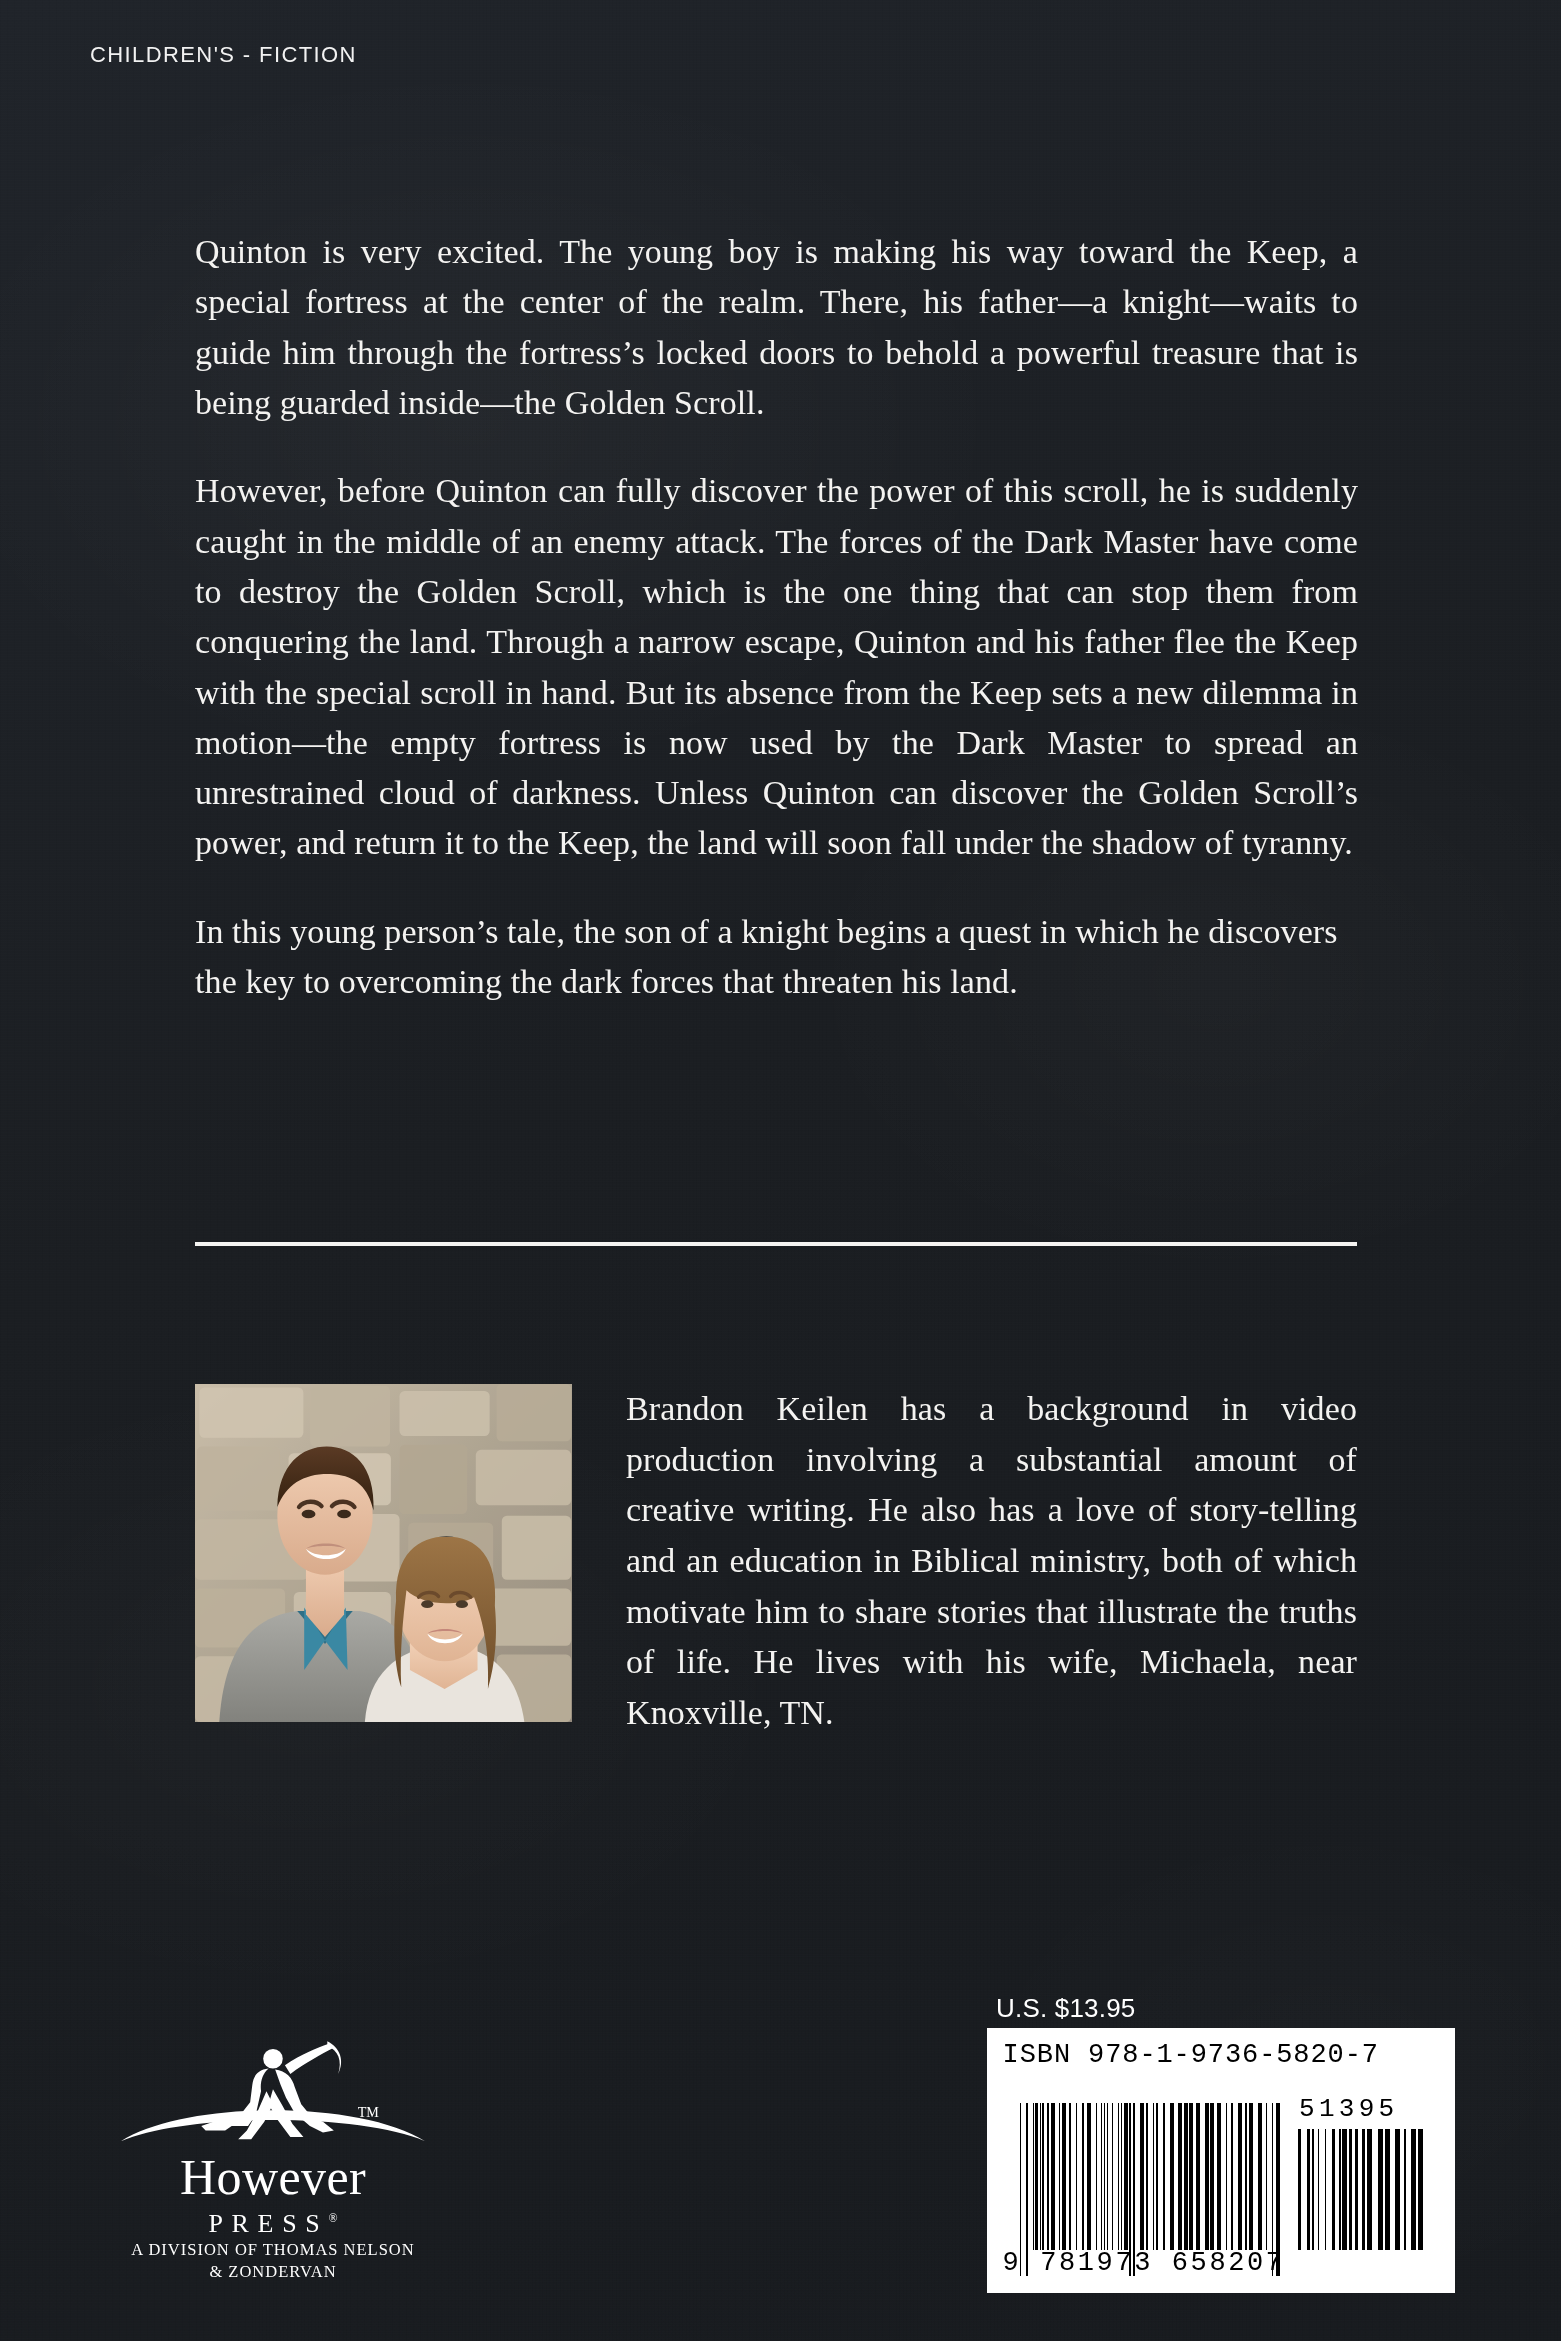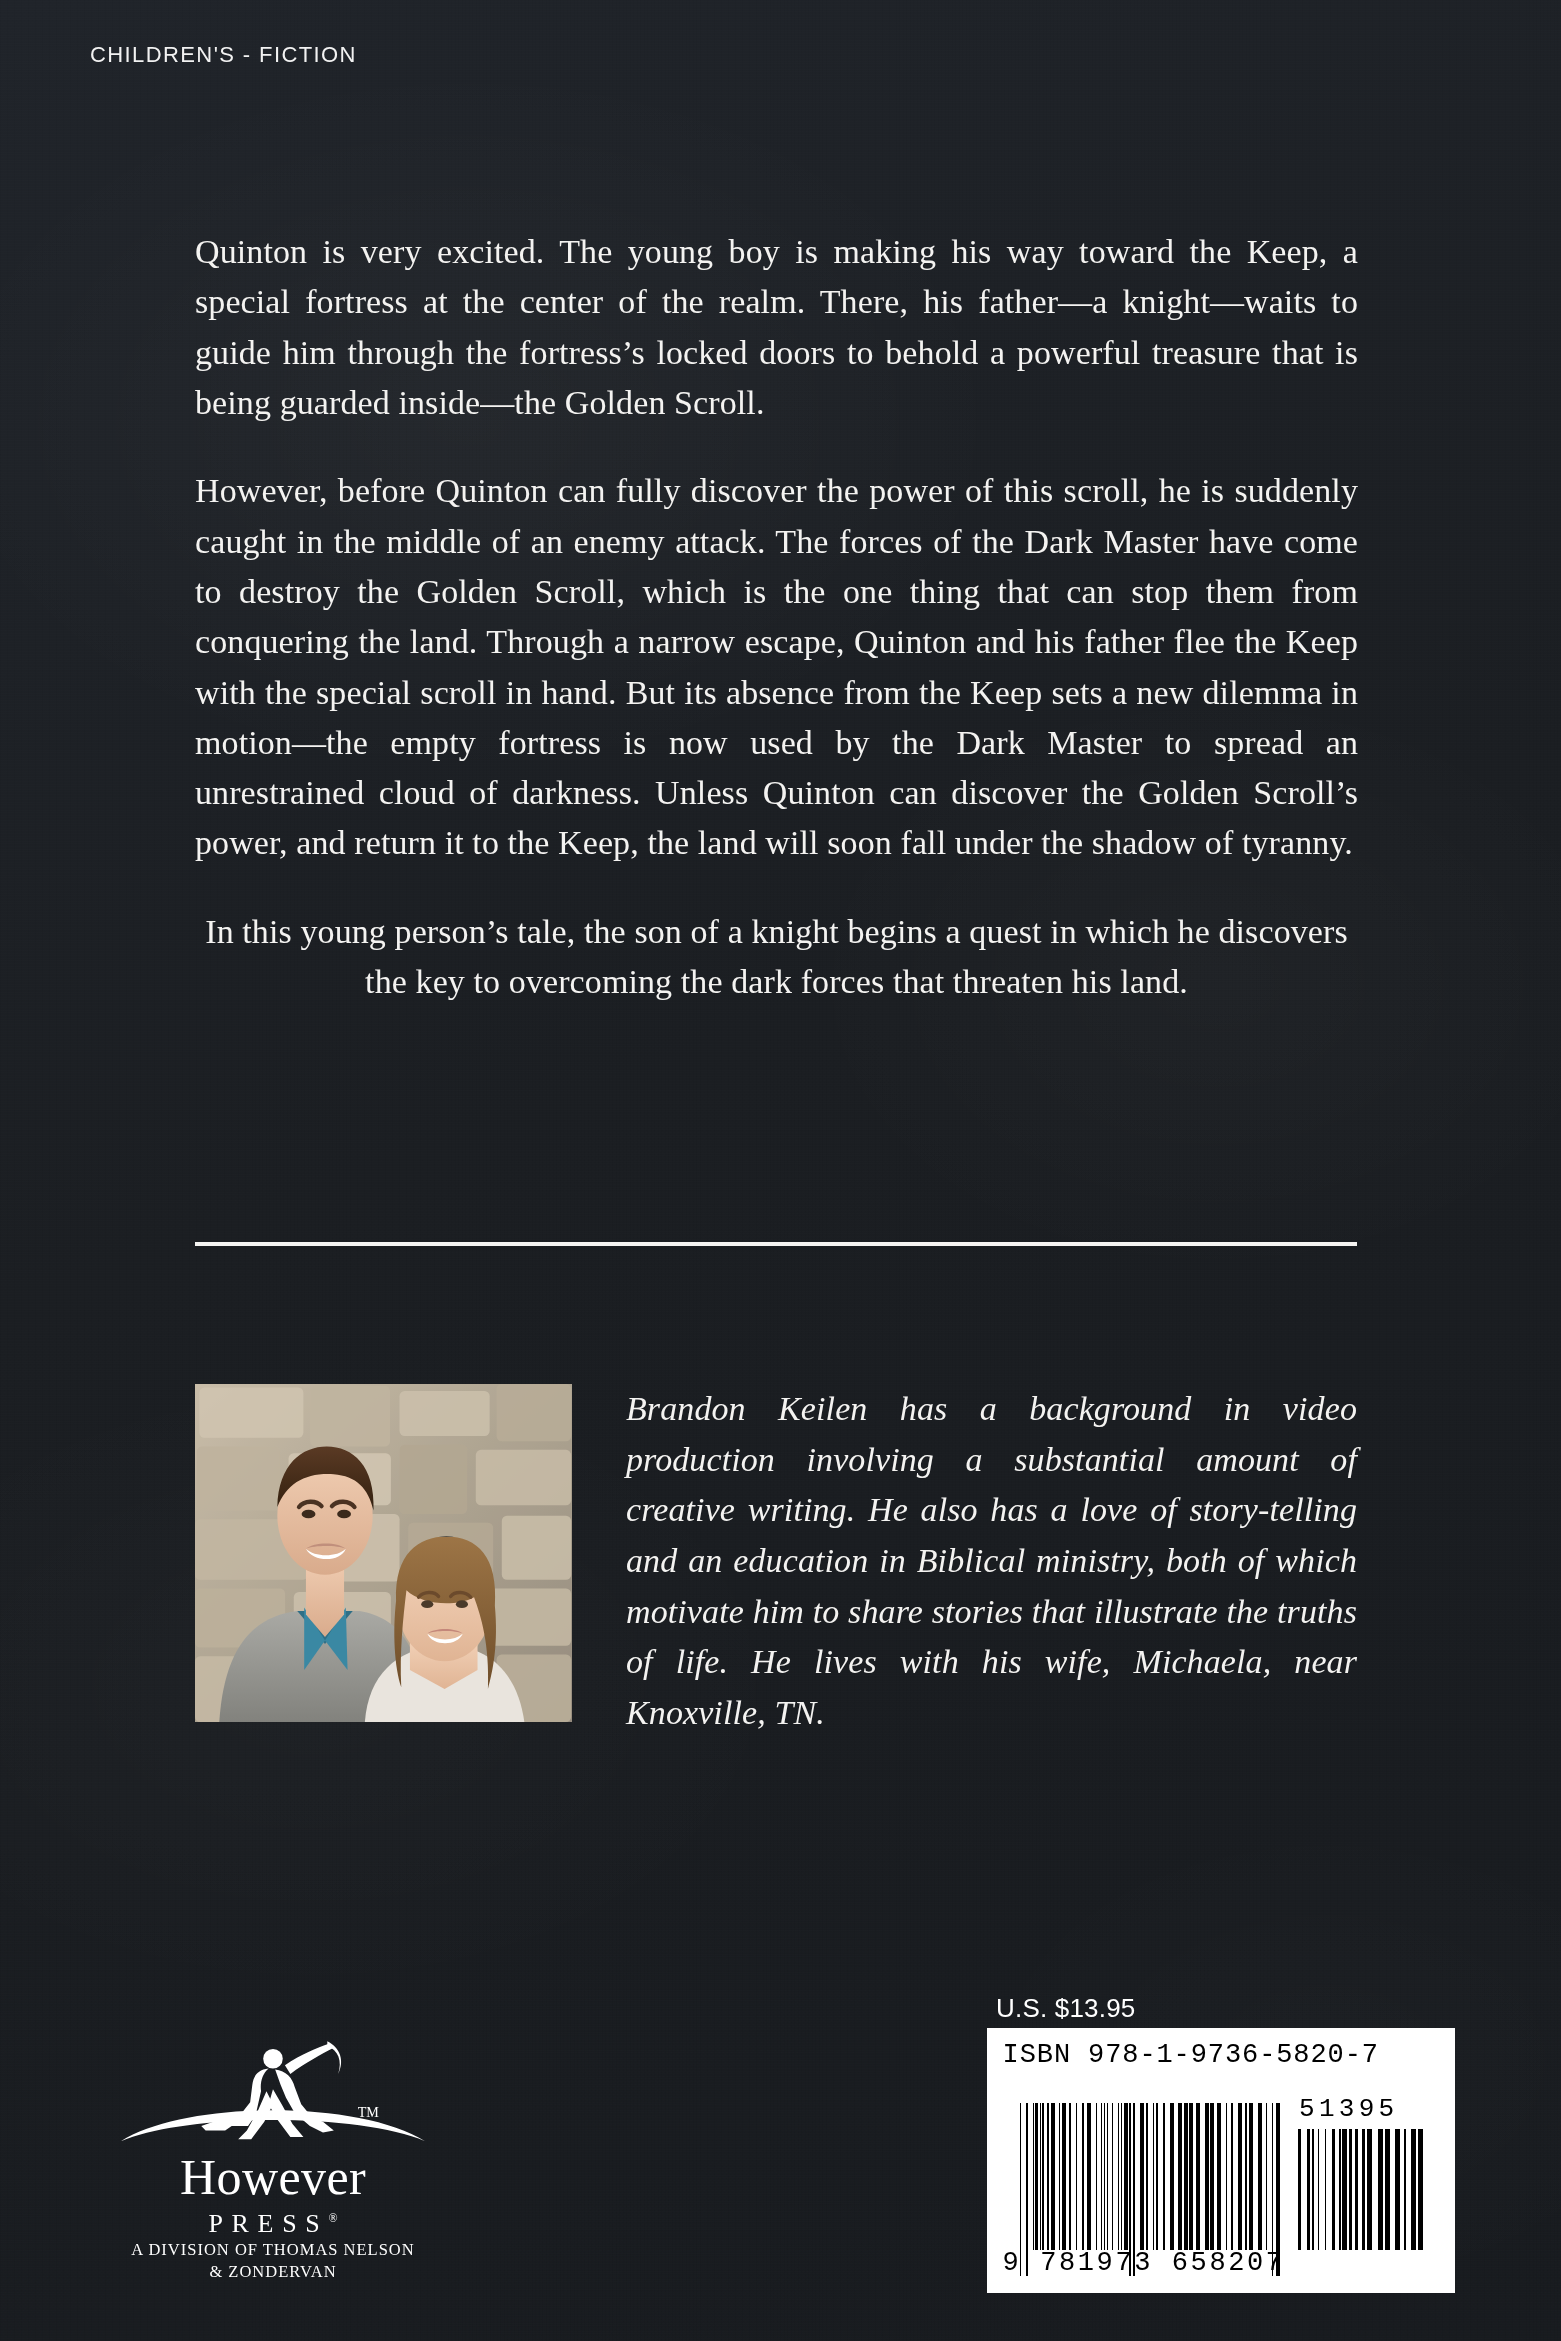--- a/index.html
+++ b/index.html
@@ -37,21 +37,21 @@
   }
   .blurb p{
     margin:0 0 38px 0;
     color:#f4f3f1;
     font-size:34px;
     line-height:1.48;
     text-align:justify;
     text-justify:inter-word;
     letter-spacing:0.1px;
   }
-  .blurb p.last{margin-bottom:0;text-align:center;}
+  .blurb p.last{margin-bottom:0;text-align:left;}
   .blurb p.p1{text-align:justify;}
 
   .rule{
     position:absolute;left:195px;top:1242px;width:1162px;height:4.3px;
     background:#f5f4f2;
   }
 
   .authorblock{
     position:absolute;left:195px;top:1384px;width:1162px;
     display:flex;gap:0;
@@ -60,21 +60,21 @@
     width:377px;height:338px;flex:0 0 377px;
     position:relative;overflow:hidden;
     background:#8a8070;
   }
   .photo svg{display:block;width:100%;height:100%;}
   .bio{
     flex:1;padding-left:54px;
   }
   .bio p{
     margin:0;color:#f4f3f1;font-size:34px;line-height:1.49;
-    text-align:justify;letter-spacing:0.1px;font-style:italic;
+    text-align:justify;letter-spacing:0.1px;
   }
 
   .logo{
     position:absolute;left:104px;top:2037px;width:338px;
     text-align:center;color:#ffffff;
   }
   .logo .mark{height:113px;display:block;margin:0 auto;}
   .logo .wb{
     font-family:"Liberation Serif", serif;
     font-size:50px;letter-spacing:0.4px;line-height:1;

